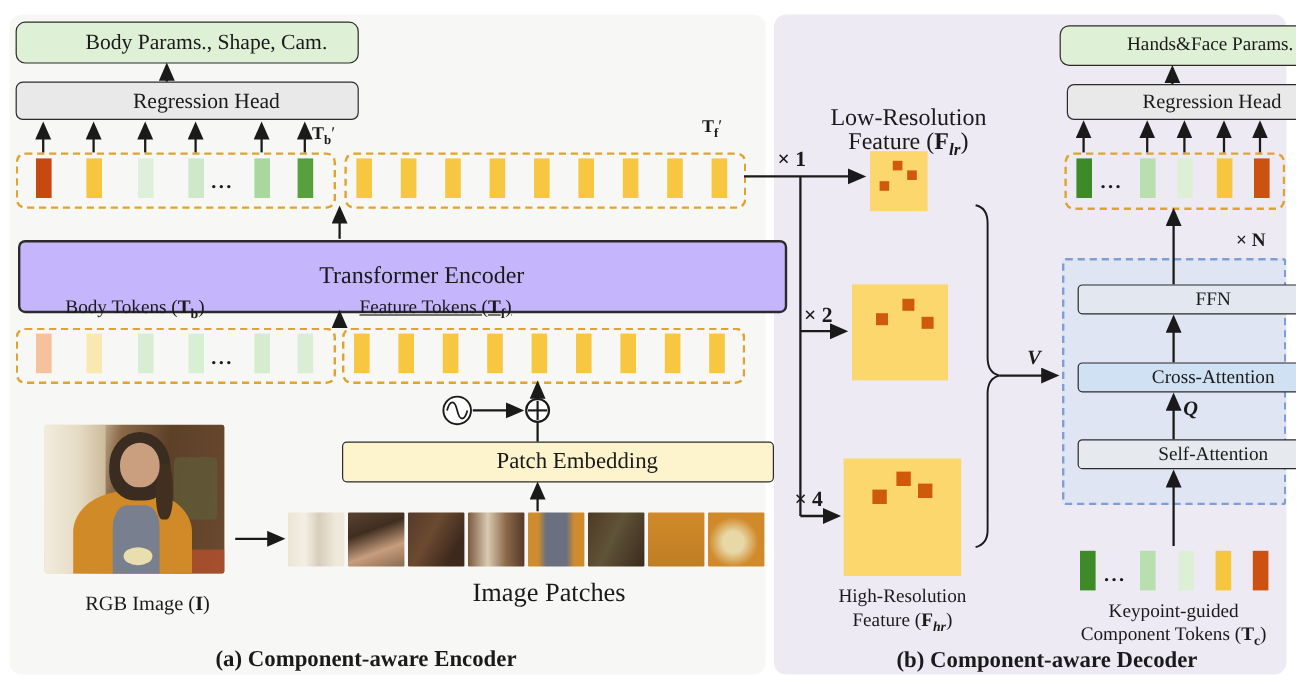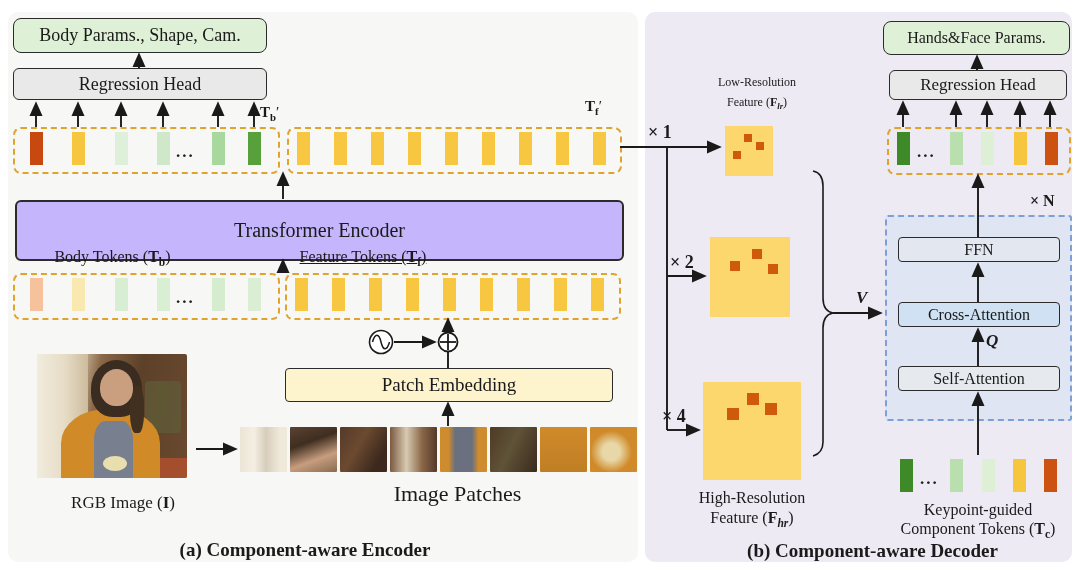--- a/index.html
+++ b/index.html
@@ -1,21 +1,21 @@
 <!DOCTYPE html>
 <html><head>
 <meta charset="utf-8">
 <style>
   html,body{margin:0;padding:0;background:#ffffff;}
   #canvas{position:relative;width:1080px;height:577px;background:#ffffff;
           font-family:"Liberation Serif","DejaVu Serif",serif;color:#1a1a1a;overflow:hidden;}
   .abs{position:absolute;}
   .panel{position:absolute;border-radius:10px;}
   .box{position:absolute;border:1.6px solid #2b2b2b;border-radius:8px;
-       display:flex;align-items:center;justify-content:center;text-align:center;}
+       display:flex;align-items:center;justify-content:center;text-align:center;padding-left:32px;}
   .dashedrow{position:absolute;border:2.2px dashed #dfa32e;border-radius:8px;}
   .token{position:absolute;width:13px;height:33px;}
   .dots{position:absolute;font-weight:bold;font-size:17px;letter-spacing:2px;line-height:10px;}
   .lbl{position:absolute;white-space:nowrap;}
   .c{text-align:center;}
   .sym{font-weight:bold;}
   sub{font-size:0.72em;font-weight:bold;}
   .it{font-style:italic;}
   .cap{position:absolute;font-weight:bold;font-size:19px;text-align:center;}
   .fmap{position:absolute;}
@@ -147,21 +147,21 @@
   <div class="patch p3 z2" style="left:340px;"></div>
   <div class="patch p4 z2" style="left:390px;"></div>
   <div class="patch p5 z2" style="left:440px;"></div>
   <div class="patch p6 z2" style="left:490px;"></div>
   <div class="patch p7 z2" style="left:540px;"></div>
   <div class="patch p8 z2" style="left:590px;"></div>
   <div class="lbl c z2" style="left:380px;top:481px;width:155px;font-size:22px;">Image Patches</div>
 
   <div class="cap" style="left:100px;top:539px;width:410px;">(a) Component-aware Encoder</div>
 
-  <div class="lbl c z2" style="left:682px;top:72px;width:150px;font-size:12px;line-height:20px;white-space:normal;">
+  <div class="lbl c z2" style="left:682px;top:88px;width:150px;font-size:20px;line-height:20px;white-space:normal;">
     <span>Low-Resolution</span><br>
     <span>Feature (</span><span class="sym">F</span><sub class="it">lr</sub><span>)</span>
   </div>
 
   <div class="scale" style="left:648px;top:122px;">× 1</div>
   <div class="fmap z2" style="left: 725px; top: 126px; width: 48px; height: 50px; background: rgb(251, 215, 110);">
     <div class="fdot" style="left: 19px; top: 8px; width: 8px; height: 8px; background: rgb(207, 90, 13);"></div>
     <div class="fdot" style="left: 31px; top: 16px; width: 8px; height: 8px; background: rgb(207, 90, 13);"></div>
     <div class="fdot" style="left: 8px; top: 25px; width: 8px; height: 8px; background: rgb(207, 90, 13);"></div>
   </div>

